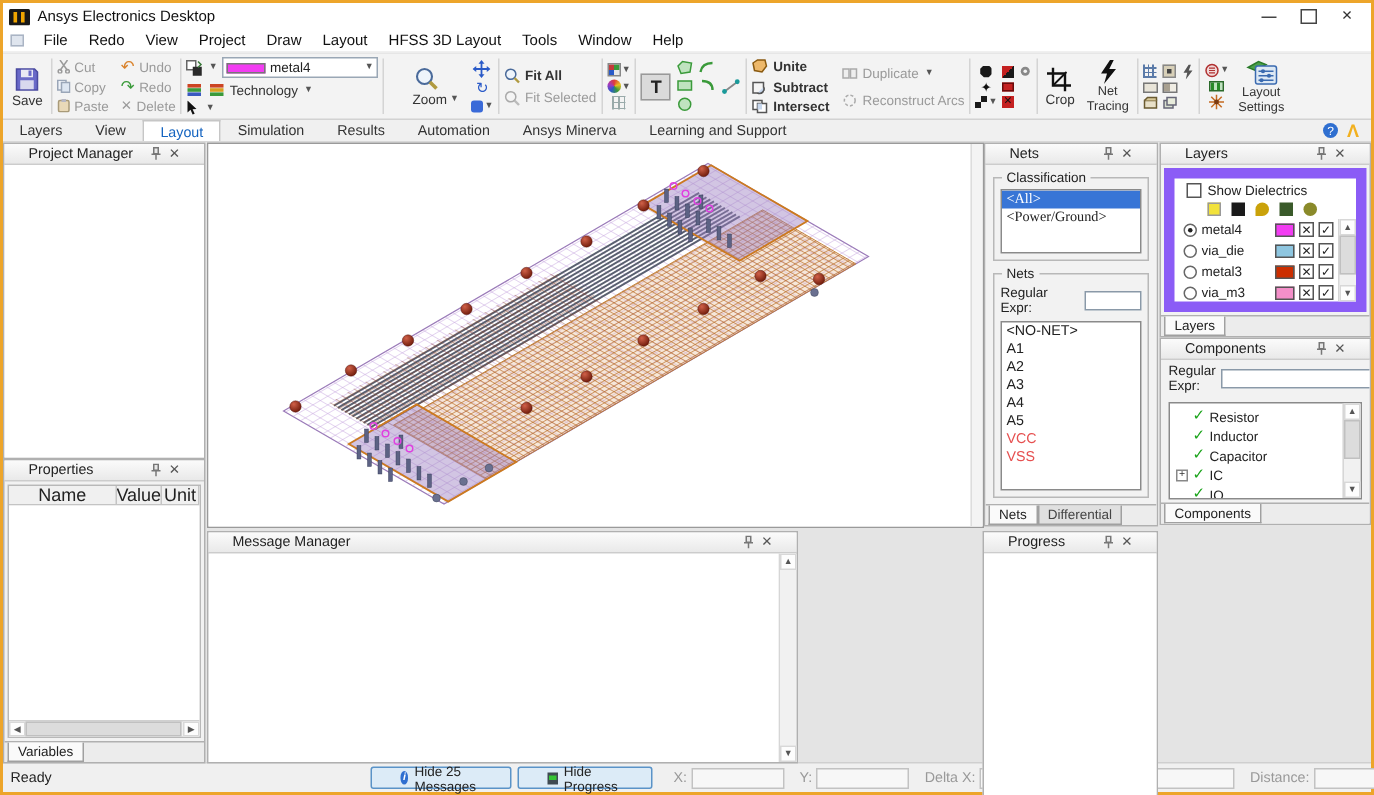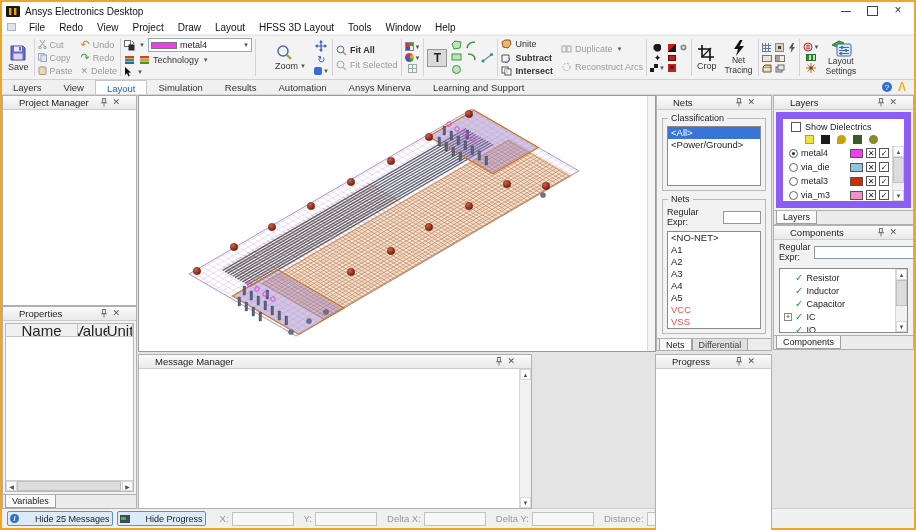--- a/index.html
+++ b/index.html
@@ -55,21 +55,21 @@
   
   .dock { flex:1; position:relative; background:#e4e4e4; }
   .panel { position:absolute; display:flex; flex-direction:column; border:1px solid #b0b0b0; background:#f2f2f2; }
   .phead { height:14px; background:linear-gradient(#fbfbfb,#e9e9e9); display:flex; align-items:center; font-size:9.5px; color:#222; padding:0 16px; border-bottom:1px solid #cccccc; flex:none; }
   .phead .sp { flex:1; }
   .pin-ic { width:8px; height:9px; margin-right:4px; }
   .close-ic { font-size:9px; color:#555; line-height:9px; }
   .pbody { flex:1; background:#fff; position:relative; overflow:hidden; }
 
   
-  .prop-hdr { display:flex; height:13px; background:#f0f0f0; font-size:15px; flex:none; border-bottom:1px solid #c4c4c4; }
+  .prop-hdr { display:flex; height:13px; background:#f0f0f0; font-size:12px; flex:none; border-bottom:1px solid #c4c4c4; }
   .prop-hdr div { border-right:1px solid #c4c4c4; display:flex; align-items:center; justify-content:center; overflow:hidden; white-space:nowrap; }
   .hscroll { height:11px; background:#f0f0f0; border-top:1px solid #d0d0d0; display:flex; align-items:stretch; flex:none; }
   .hs-btn { width:11px; background:#fdfdfd; border:1px solid #d8d8d8; font-size:6px; color:#555; display:flex; align-items:center; justify-content:center; }
   .hs-thumb { flex:1; background:#dcdcdc; border:1px solid #c0c0c0; margin-right:14px; }
   .btabstrip { height:14px; background:#ececec; display:flex; align-items:stretch; padding-left:2px; flex:none; border-top:1px solid #b0b0b0; }
   .btab { background:#fafafa; border:1px solid #a0a0a0; border-top:none; padding:0 6px; font-size:9px; display:flex; align-items:center; }
   .btab.inact { background:#e0e0e0; color:#444; }
 
   
   .vscroll { width:12px; background:#f1f1f1; border-left:1px solid #d6d6d6; display:flex; flex-direction:column; flex:none; }
@@ -101,21 +101,21 @@
   .tree { background:#fff; border:1px solid #8a8a8a; margin:2px 5px; flex:1; overflow:hidden; display:flex; }
   .tree-rows { flex:1; padding:2px 0 0 4px; }
   .trow { display:flex; align-items:center; gap:3px; height:13px; font-size:9px; }
   .texp { width:8px; height:8px; border:1px solid #888; font-size:7px; line-height:6px; text-align:center; color:#333; background:#fff; flex:none; }
   .tnoexp { width:8px; flex:none; }
   .gcheck { color:#19a319; font-size:10px; font-weight:bold; line-height:10px; }
 
   
   .statusbar { height:20px; background:#f0f0f0; border-top:1px solid #cfcfcf; display:flex; align-items:center; padding:0 5px; flex:none; font-size:9.5px; }
   .sb-ready { color:#222; width:240px; flex:none; }
-  .sb-btn { display:flex; align-items:center; gap:16px; background:#dcebf7; border:1px solid #5a93c8; border-radius:2px; height:15px; padding:0 2px; margin-right:4px; font-size:9px; color:#222; }
+  .sb-btn { display:flex; align-items:center; gap:4px; background:#dcebf7; border:1px solid #5a93c8; border-radius:2px; height:15px; padding:0 19px; margin-right:4px; font-size:9px; color:#222; }
   .info-ic { width:9px; height:9px; border-radius:50%; background:#2f6fd0; color:#fff; font-size:7px; font-style:italic; font-weight:bold; display:flex; align-items:center; justify-content:center; }
   .prog-ic { width:10px; height:8px; background:#3f4a52; position:relative; }
   .prog-ic::after { content:""; position:absolute; left:1px; top:2px; width:5px; height:3px; background:#35c435; }
   .sb-lab { color:#999; margin:0 3px 0 10px; white-space:nowrap; }
   .sb-field { width:62px; height:14px; background:#f7f7f7; border:1px solid #c2c2c2; flex:none; }
   .sb-unit { display:flex; width:44px; height:15px; border:1px solid #666; background:#fff; align-items:center; margin-left:10px; flex:none; }
   .sb-unit span { flex:1; padding-left:3px; font-size:9px; }
 
   svg { display:block; }
 </style>
@@ -364,21 +364,21 @@
     </div>
 
     <div class="sep"></div>
 
     <div class="tg" style="gap:8px;">
       <div class="vcol" style="align-items:flex-start;">
         <span class="tsm en">
             <svg class="ic" width="11" height="10" viewBox="0 0 11 10">
               <path d="M1,3 L4,1 L9,1 L10,5 L7,9 L2,8 Z" fill="#edb86a" stroke="#8a5a10"></path>
             </svg>
-            <span style="font-weight:normal;">Unite</span>
+            <span style="font-weight:bold;">Unite</span>
           </span>
         <span class="tsm en">
             <svg class="ic" width="11" height="10" viewBox="0 0 11 10">
               <path d="M1,2 h7 v3 a3,3 0 0 1 -4,4 h-3 z" fill="#f4f4f4" stroke="#555"></path>
               <path d="M8,5 a3,3 0 0 1 -4,4" fill="#c8d8ee" stroke="#555"></path>
             </svg>
             <span style="font-weight:bold;">Subtract</span>
           </span>
         <span class="tsm en">
             <svg class="ic" width="11" height="10" viewBox="0 0 11 10">
@@ -777,21 +777,21 @@
         <svg class="pin-ic" viewBox="0 0 8 9">
             <rect x="2.5" y="0.5" width="3" height="4" fill="#e8e8e8" stroke="#777"></rect>
             <line x1="1" y1="4.8" x2="7" y2="4.8" stroke="#777"></line>
             <line x1="4" y1="5" x2="4" y2="8.5" stroke="#777"></line>
           </svg>
         <span class="close-ic">✕</span>
       </div>
       <div style="flex:1;display:flex;flex-direction:column;background:#f2f2f2;overflow:hidden;">
         <div class="groupbox">
           <span class="gb-label">Classification</span>
-          <div class="listbox" style="height:60px;">
+          <div class="listbox" style="height:43px;font-family:Liberation Serif, serif;">
             <div class="li sel">&lt;All&gt;</div>
             <div class="li">&lt;Power/Ground&gt;</div>
           </div>
         </div>
         <div class="groupbox" style="flex:1;display:flex;flex-direction:column;margin-bottom:4px;">
           <span class="gb-label">Nets</span>
           <div style="display:flex;align-items:center;gap:3px;font-size:9px;margin-bottom:4px;">
             <span>Regular Expr:</span>
             <input class="rx-input" style="width: 38px;">
           </div>
@@ -941,20 +941,21 @@
         </div>
         <div class="btabstrip">
             <span class="btab">Components</span>
           </div>
       </div>
     </div>
 
   </div>
 
   <div class="statusbar">
+    <span class="sb-ready">Ready</span>
     <span class="sb-btn">
       <span class="info-ic">i</span>
       <span>Hide 25 Messages</span>
     </span>
     <span class="sb-btn">
       <span class="prog-ic"></span>
       <span>Hide Progress</span>
     </span>
     <span class="sb-lab">X:</span>
     <span class="sb-field"></span>

